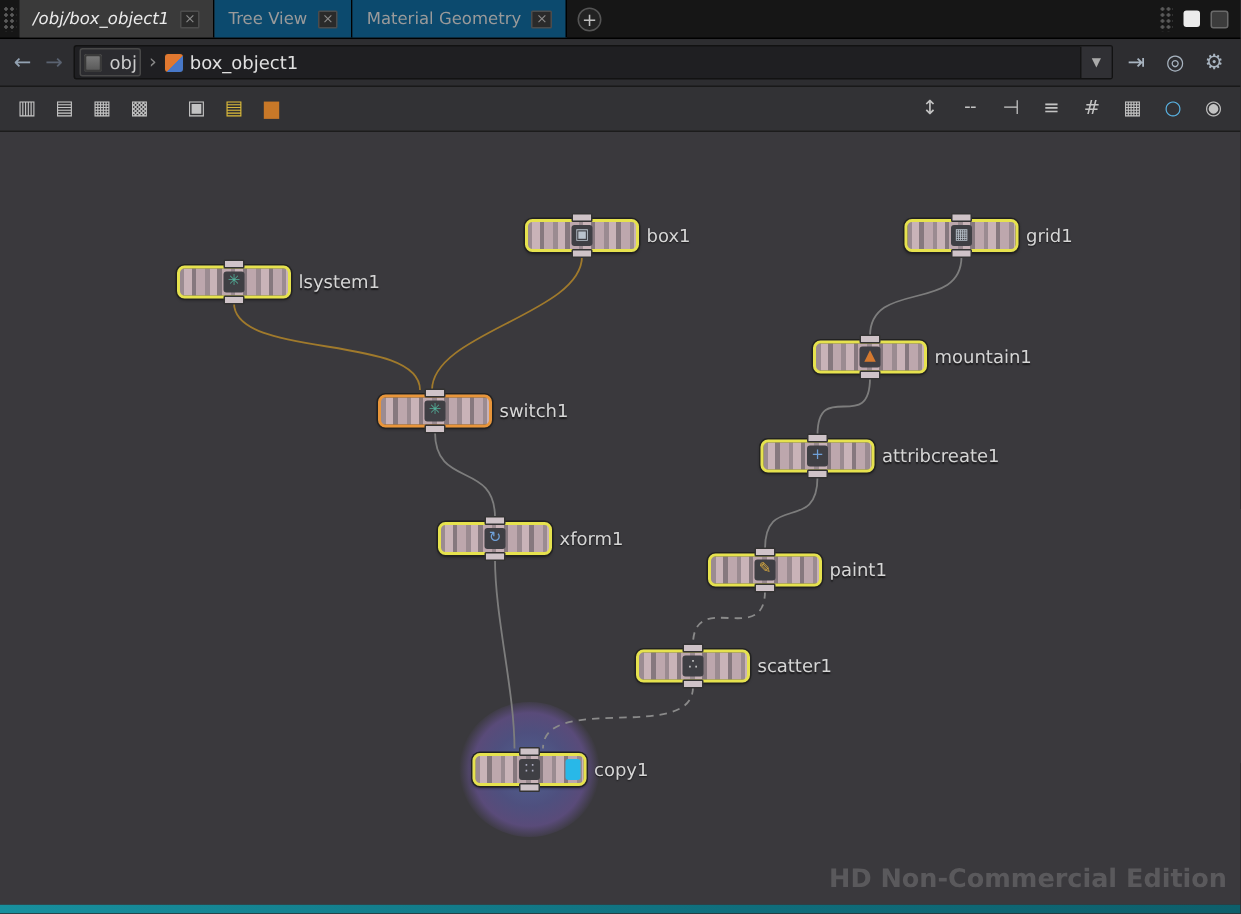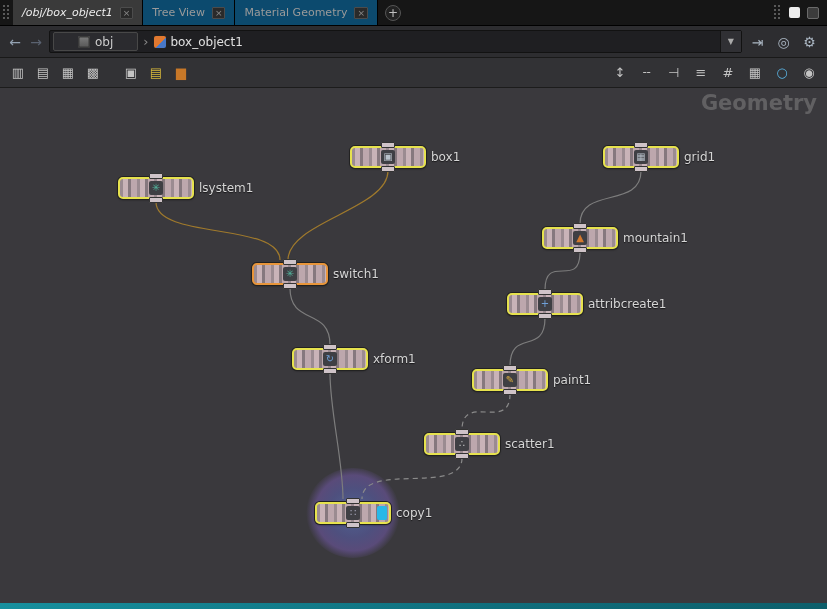--- a/index.html
+++ b/index.html
@@ -29,21 +29,21 @@
                   border-radius:2px; margin:0 8px 0 2px; }
 
   
   .pathbar { height:32px; background:#2d2d30; display:flex; align-items:center;
              gap:5px; padding:0 7px; border-bottom:1px solid #191919; }
   .nav-arrow { color:#93a2b2; font-size:14px; width:16px; text-align:center; }
   .nav-arrow.dim { color:#5a6270; }
   .path-field { flex:1; height:23px; background:#1f1f22; border:1px solid #121212;
                 border-radius:2px; display:flex; align-items:center; padding:0 0 0 3px; gap:5px; }
   .crumb-chip { display:flex; align-items:center; gap:5px; background:#2b2b2f;
-                border:1px solid #484848; border-radius:2px; height:19px; padding:0 24px;
+                border:1px solid #484848; border-radius:2px; height:19px; padding:0 2px;
                 color:#cccccc; font-size:12px; }
   .crumb { display:flex; align-items:center; gap:5px; color:#e0e0e0; font-size:12px; }
   .crumb-sep { color:#8a8a8a; font-size:13px; }
   .mini-icon { width:12px; height:12px; border-radius:2px; display:inline-block; }
   .mini-icon.net { background:linear-gradient(#7e7e7e,#555);
                    box-shadow:inset 0 0 0 1.5px #3a3a3a; }
   .mini-icon.geo { background:linear-gradient(135deg,#e07830 0 55%,#4878c8 55% 100%);
                    box-shadow:0 0 0 1px #222; }
   .path-dd { margin-left:auto; color:#aaa; background:#303034; border-left:1px solid #141414;
              height:21px; display:flex; align-items:center; padding:0 7px; font-size:8px; }
@@ -164,21 +164,21 @@
         <path d="M 156 114 C 156 152, 280 134, 280 172" stroke="#a07a2c" stroke-width="1.2" fill="none"></path>
         <path d="M 388 83 C 388 121, 288 134, 288 172" stroke="#a07a2c" stroke-width="1.2" fill="none"></path>
         <path d="M 290 200 C 290 238, 330 219, 330 257" stroke="#7d7d7d" stroke-width="1.2" fill="none"></path>
         <path d="M 330 285 C 330 323, 343 373, 343 411" stroke="#7d7d7d" stroke-width="1.2" fill="none"></path>
         <path d="M 641 83 C 641 121, 580 98, 580 136" stroke="#7d7d7d" stroke-width="1.2" fill="none"></path>
         <path d="M 580 164 C 580 202, 545 164, 545 202" stroke="#7d7d7d" stroke-width="1.2" fill="none"></path>
         <path d="M 545 230 C 545 268, 510 240, 510 278" stroke="#7d7d7d" stroke-width="1.2" fill="none"></path>
         <path d="M 510 306 C 510 344, 462 304, 462 342" stroke="#8a8a8a" stroke-width="1.2" fill="none" stroke-dasharray="5 4"></path>
         <path d="M 462 370 C 462 408, 362 373, 362 411" stroke="#8a8a8a" stroke-width="1.2" fill="none" stroke-dasharray="5 4"></path>
       </svg>
-    <div class="ctx-label">Geometry</div>
+    <div class="watermark">HD Non-Commercial Edition</div>
   <div class="halo" style="left: 306px; top: 380px;"></div>
       <div class="node" style="left: 118px; top: 89px; border-color: rgb(230, 226, 78);">
         <span class="node-icon" style="color: rgb(82, 176, 154);">✳</span>
         <span class="node-label">lsystem1</span>
       </div>
       <div class="node" style="left: 350px; top: 58px; border-color: rgb(230, 226, 78);">
         <span class="node-icon" style="color: rgb(185, 194, 203);">▣</span>
         <span class="node-label">box1</span>
       </div>
       <div class="node" style="left: 603px; top: 58px; border-color: rgb(230, 226, 78);">

